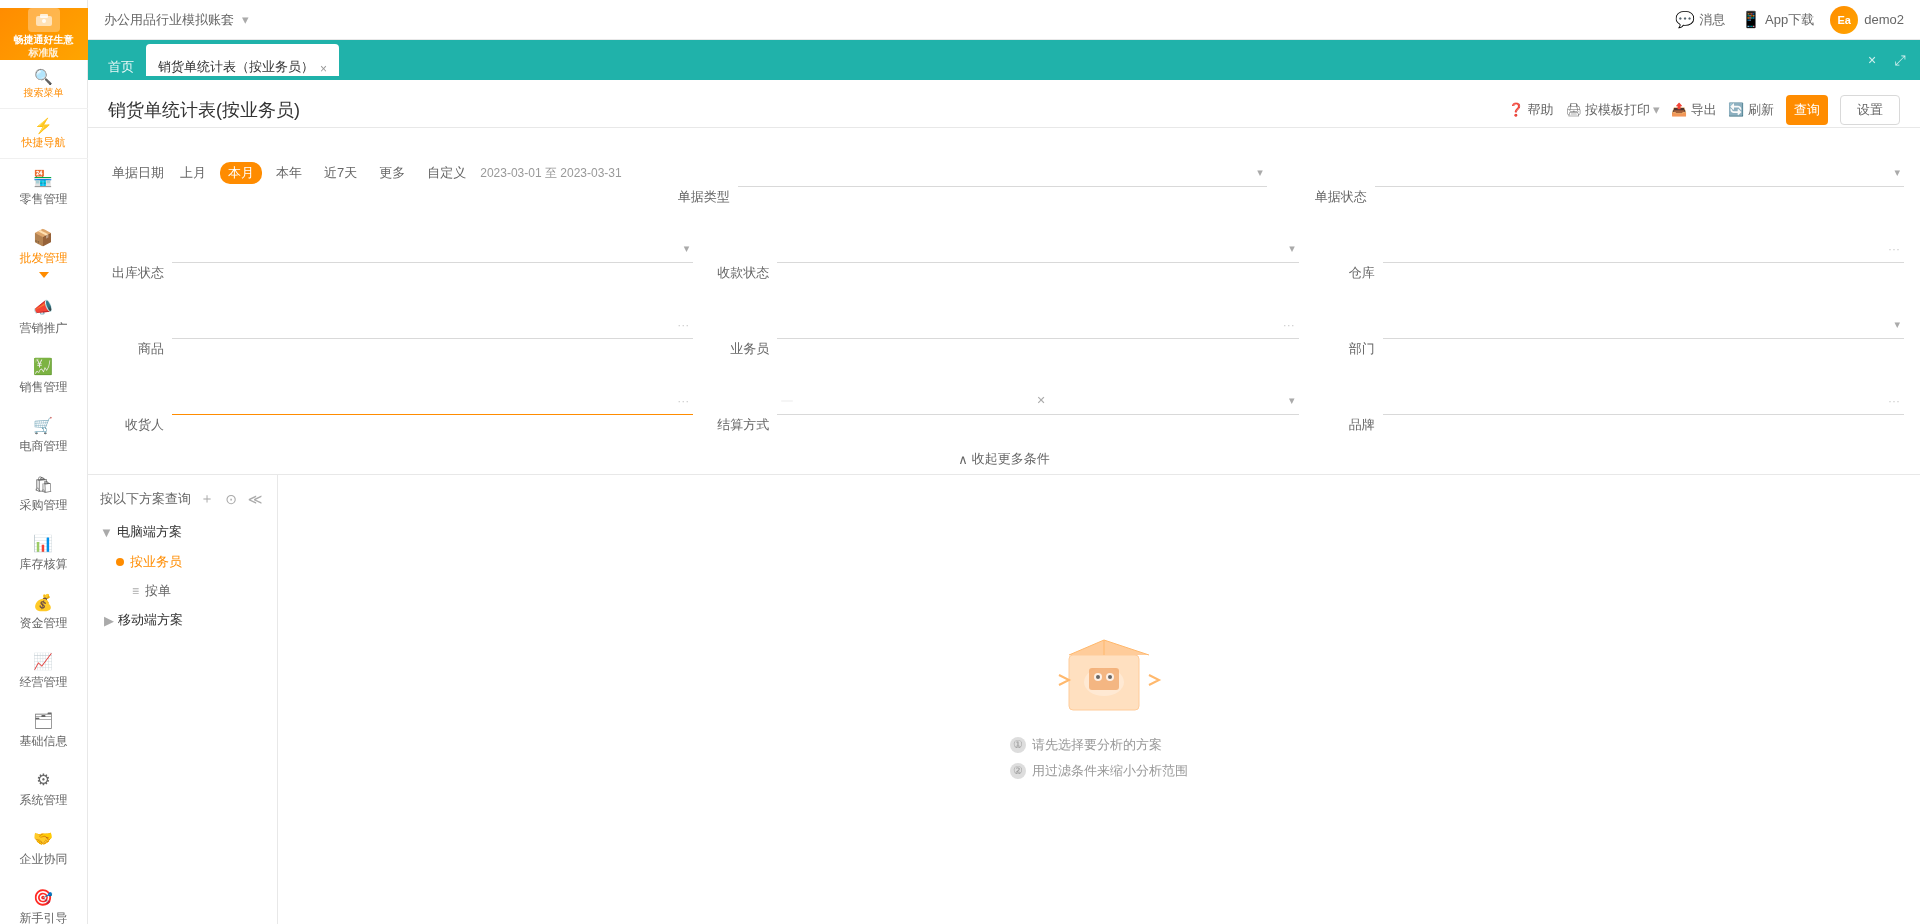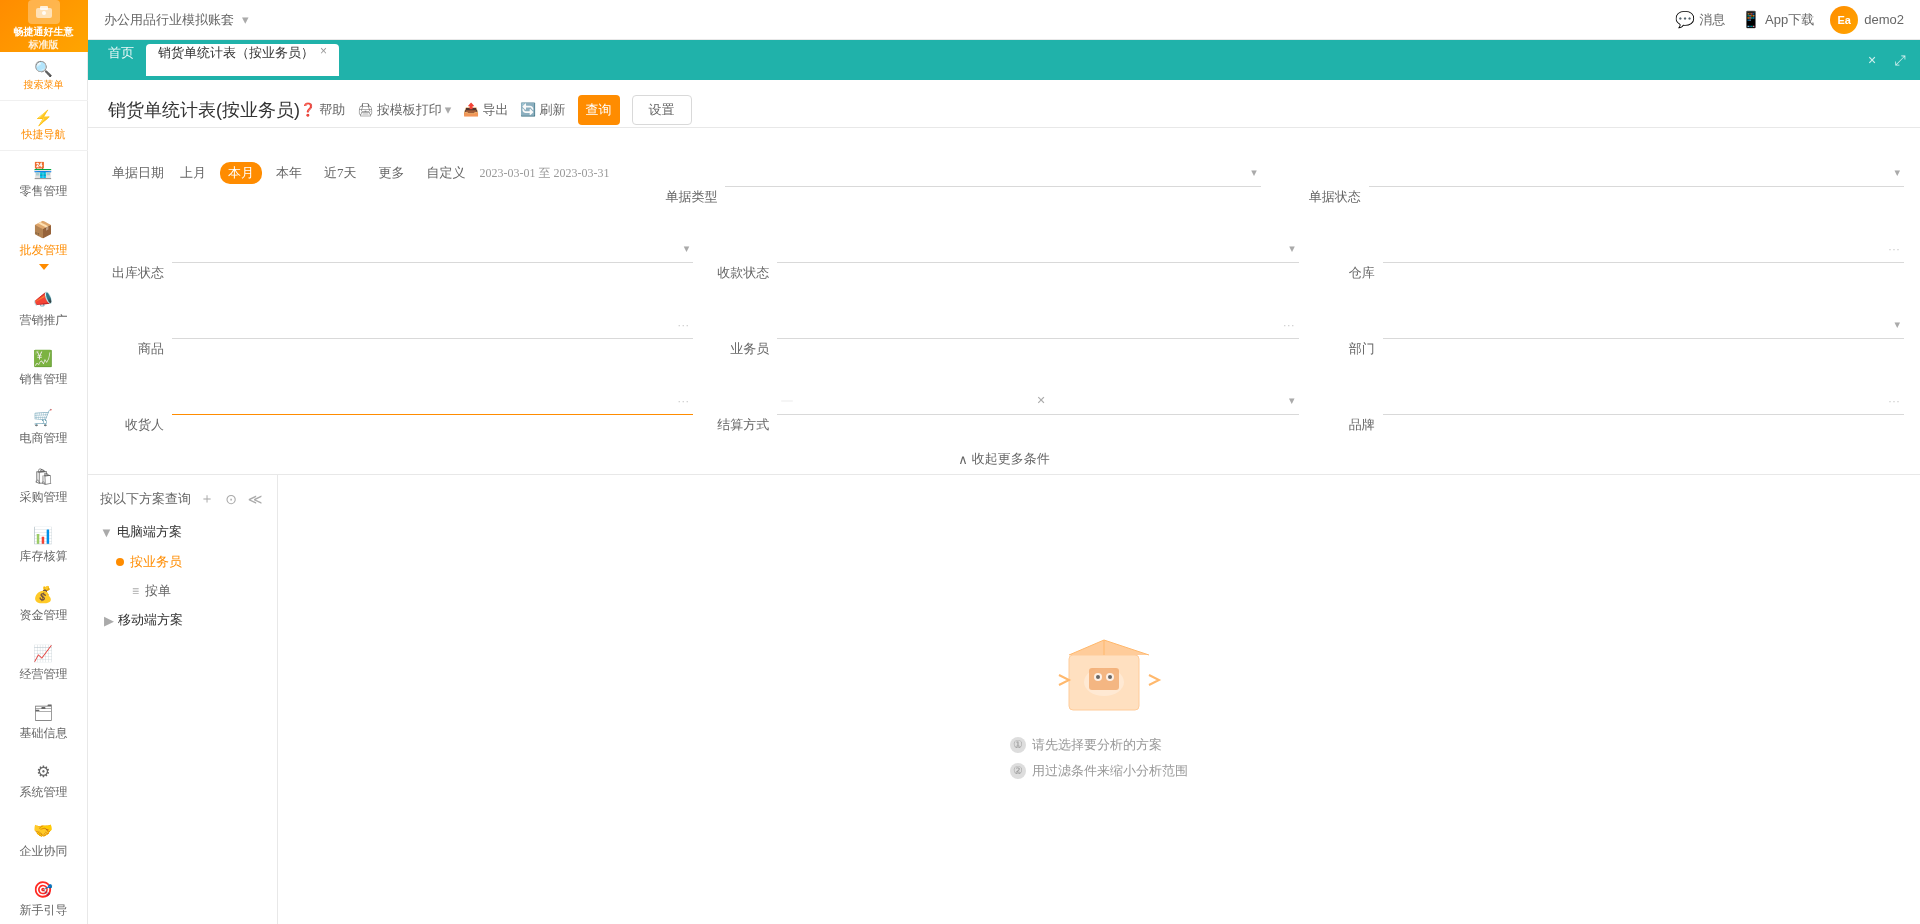--- a/index.html
+++ b/index.html
@@ -6,21 +6,21 @@
     body { font-family: 'Microsoft YaHei', Arial, sans-serif; font-size: 13px; background: #f5f5f5; display: flex; height: 924px; overflow: hidden; }
 
     
     .sidebar {
       width: 88px;
       background: #fff;
       display: flex;
       flex-direction: column;
       align-items: center;
       border-right: 1px solid #e8e8e8;
-      padding-top: 0;
+      padding-top: 8px;
       flex-shrink: 0;
     }
     .sidebar-logo {
       width: 88px;
       height: 56px;
       background: linear-gradient(135deg, #ff8c00, #ffa500);
       display: flex;
       align-items: center;
       justify-content: center;
       flex-direction: column;
@@ -126,21 +126,21 @@
     .tab-bar {
       height: 40px;
       background: #20b2aa;
       display: flex;
       align-items: center;
       padding: 0 8px;
     }
     .tab-item {
       height: 32px;
       display: flex;
-      align-items: flex-start;
+      align-items: flex-end;
       padding: 0 12px;
       border-radius: 4px 4px 0 0;
       cursor: pointer;
       color: rgba(255,255,255,0.8);
       font-size: 13px;
       gap: 6px;
     }
     .tab-item.active {
       background: #fff;
       color: #333;
@@ -178,21 +178,21 @@
       background: #f5f5f5;
     }
 
     
     .page-header {
       background: #fff;
       padding: 12px 20px 0;
       border-bottom: 1px solid #e8e8e8;
       display: flex;
       align-items: center;
-      justify-content: flex-start;
+      justify-content: space-between;
       min-height: 48px;
     }
     .page-title {
       font-size: 18px;
       font-weight: 500;
       color: #333;
     }
     .page-header-actions {
       display: flex;
       align-items: center;
@@ -415,21 +415,21 @@
     }
 
     
     .date-row {
       display: flex;
       align-items: center;
       gap: 8px;
       margin-bottom: 10px;
     }
     .date-label { color: #666; font-size: 13px; width: 60px; text-align: right; flex-shrink: 0; }
-    .date-btns { display: flex; align-items: center; gap: 6px; font-family: Liberation Serif, serif; }
+    .date-btns { display: flex; align-items: center; gap: 6px; }
     .date-btn { padding: 2px 8px; border-radius: 10px; cursor: pointer; font-size: 13px; color: #666; }
     .date-btn.active { background: #ff8c00; color: #fff; }
     .date-range-text { color: #999; font-size: 12px; }
 
     .content-body {
       flex: 1;
       display: flex;
       overflow: hidden;
     }
   </style>

